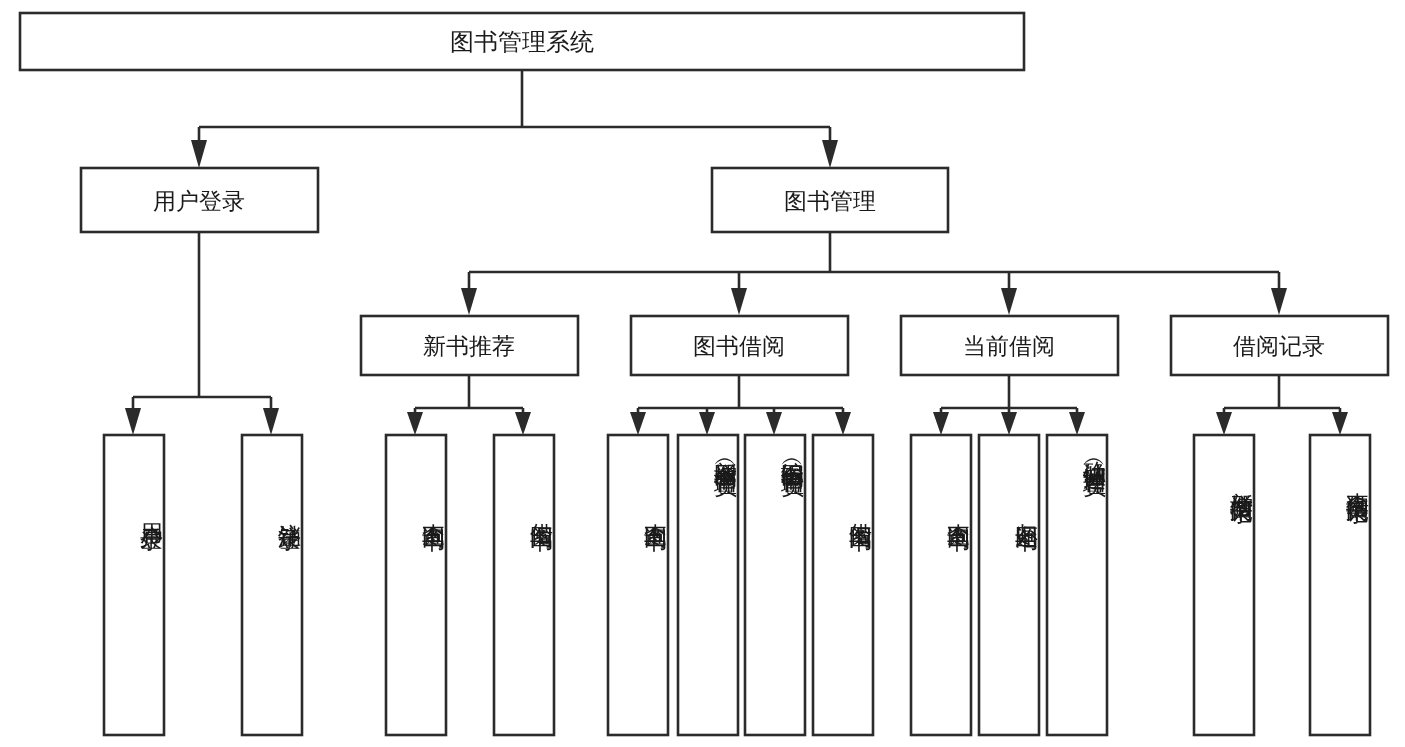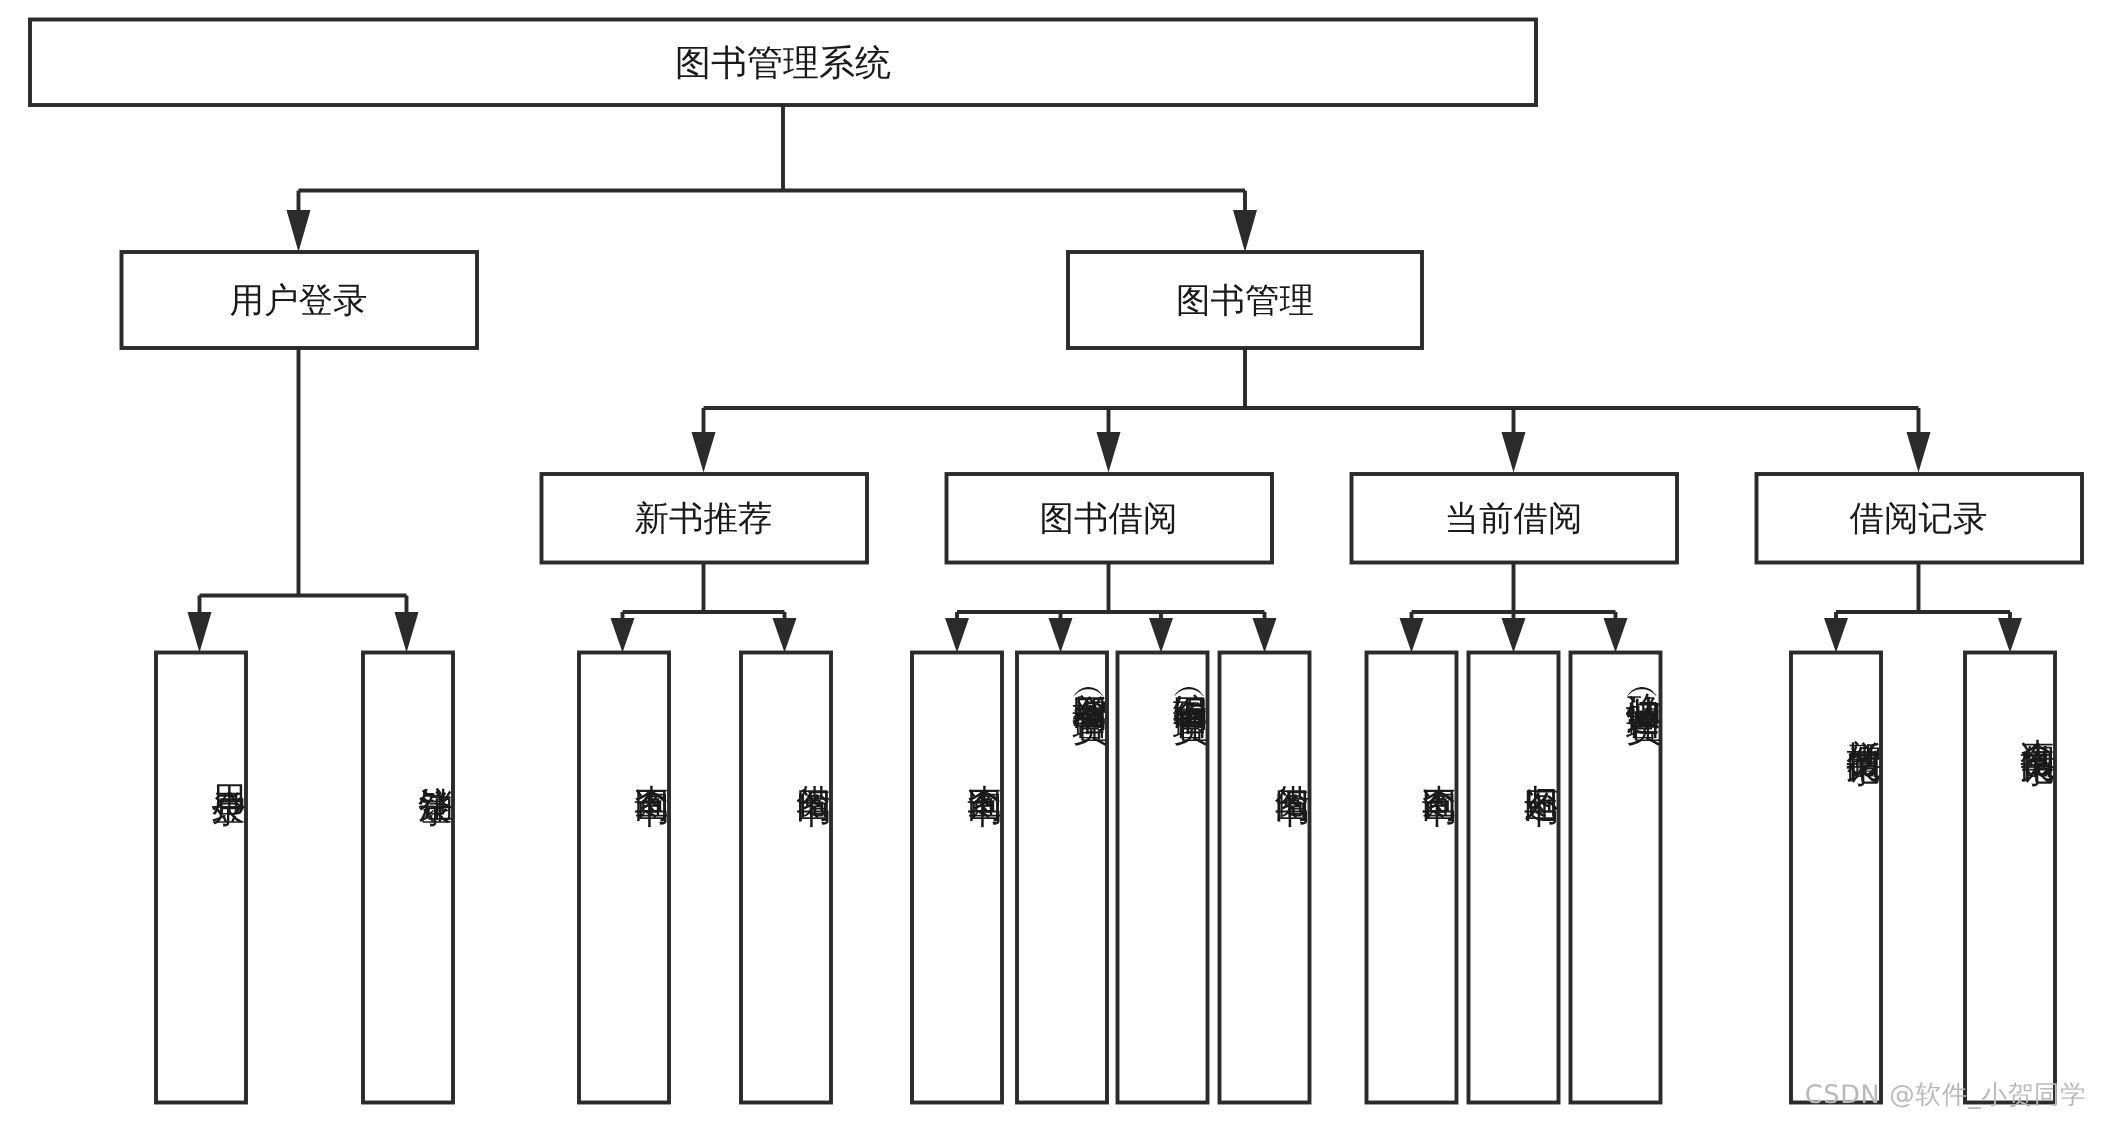--- a/index.html
+++ b/index.html
@@ -230,15 +230,14 @@
   <div class="leaf-label" style="left:745px; top:443px; width:60px;">编辑图书（管理员）</div>
   <div class="leaf-label" style="left:813px; top:505px; width:60px;">借阅图书</div>
 
   <div class="leaf-label" style="left:911px; top:505px; width:60px;">查询图书</div>
   <div class="leaf-label" style="left:979px; top:505px; width:60px;">归还图书</div>
   <div class="leaf-label" style="left:1047px; top:443px; width:60px;">确认归还（管理员）</div>
 
   <div class="leaf-label" style="left:1194px; top:474px; width:60px;">新增借阅记录</div>
   <div class="leaf-label" style="left:1310px; top:474px; width:60px;">查询借阅记录</div>
 
-  <div class="watermark">CSDN @软件_小贺同学</div>
 
 </div>
 
 </body></html>

